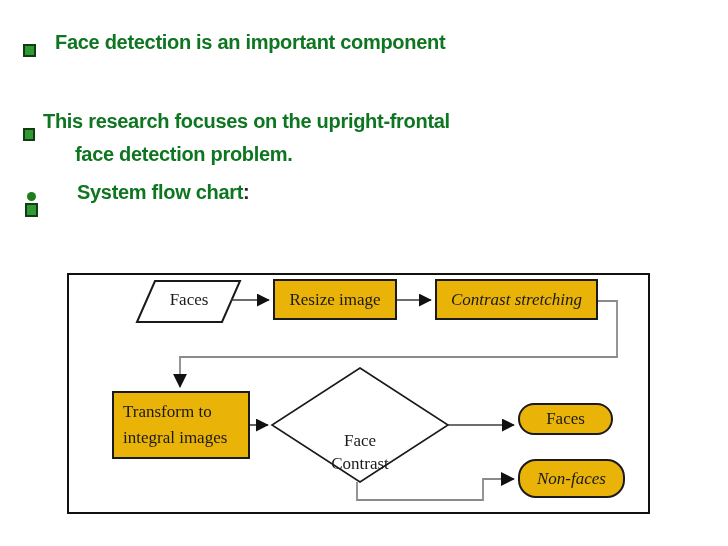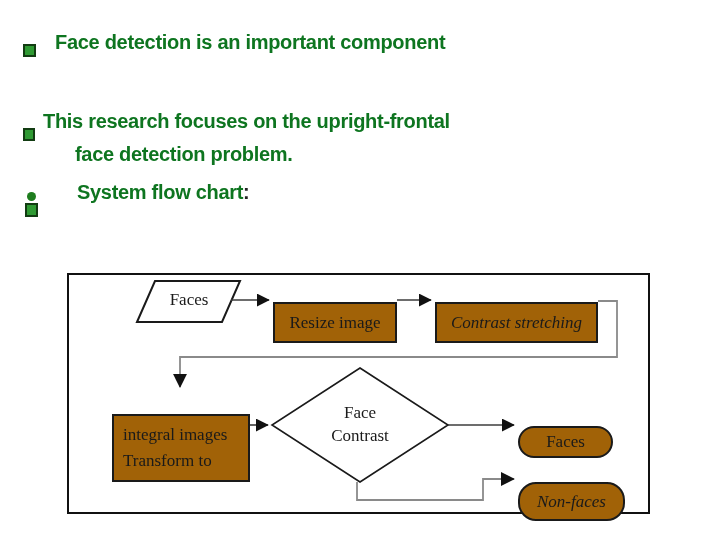--- a/index.html
+++ b/index.html
@@ -42,46 +42,45 @@
     position: absolute;
     left: 67px; top: 273px;
     width: 583px; height: 241px;
     font-family: "Liberation Serif", serif;
     color: #1a1a1a;
   }
   .flowchart svg { position: absolute; left: 0; top: 0; }
   .fc-node {
     position: absolute;
     border: 2px solid #1a1a1a;
-    background: #a16207;
+    background: #eab308;
     display: flex;
     align-items: center;
     justify-content: center;
     font-size: 17px;
     text-align: center;
-    margin-top: 23px;
   }
   .fc-label {
     position: absolute;
     display: flex;
     flex-direction: column;
     align-items: center;
     justify-content: center;
     font-size: 17px;
     text-align: center;
   }
   .fc-node.left-align {
     flex-direction: column;
     align-items: flex-start;
     justify-content: center;
     padding-left: 9px;
     text-align: left;
     line-height: 26px;
   }
-  .two-line { line-height: 23px; }
+  .two-line { line-height: 23px; margin-top: 28px; }
   .stadium-faces    { border-radius: 20px; }
   .stadium-nonfaces { border-radius: 18px; }
 </style>
 </head>
 <body>
 
 <div class="slide">
 
   <span class="marker-square" style="left:23px; top:44px;"></span>
   <span class="marker-square" style="left:23px; top:128px; width:12px;"></span>
@@ -122,22 +121,22 @@
 
     <div class="fc-node" style="left:206px; top:6px; width:124px; height:41px;">
         <span>Resize image</span>
       </div>
 
     <div class="fc-node" style="left:368px; top:6px; width:163px; height:41px;font-style:italic;">
         <span>Contrast stretching</span>
       </div>
 
     <div class="fc-node left-align" style="left:45px; top:118px; width:138px; height:68px;">
+      <span>Transform to</span>
       <span>integral images</span>
-      <span>Transform to</span>
     </div>
 
     <div class="fc-label two-line" style="left:233px; top:128px; width:120px;">
       <span>Face</span>
       <span>Contrast</span>
     </div>
 
     <div class="fc-node stadium-faces" style="left:451px; top:130px; width:95px; height:32px;">
         <span>Faces</span>
       </div>

